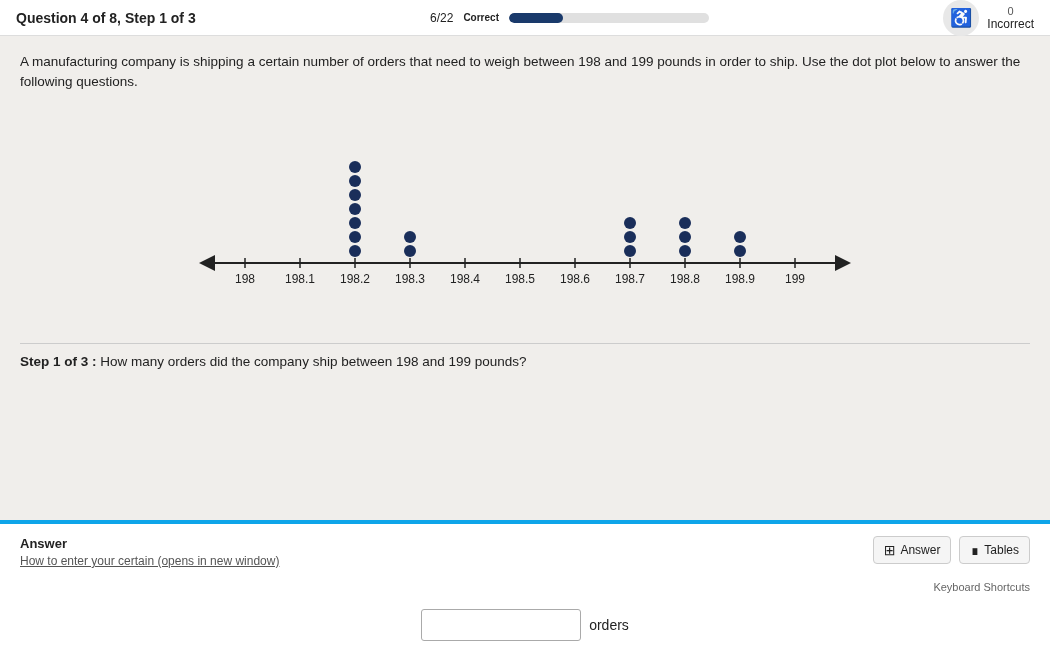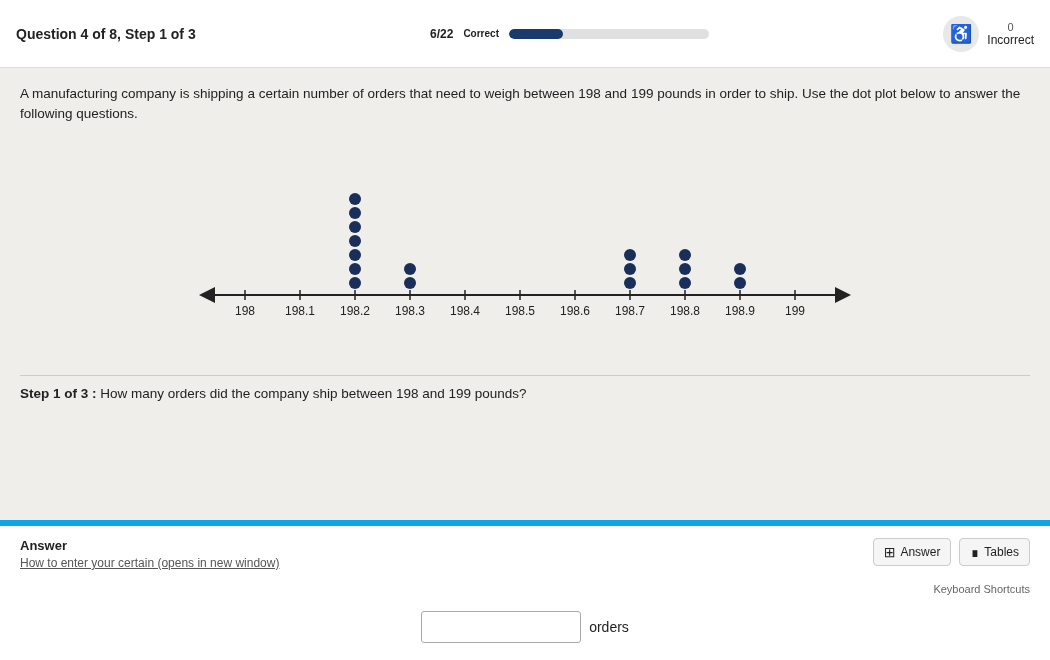--- a/index.html
+++ b/index.html
@@ -13,21 +13,21 @@
     }
 
     
     .header {
       display: flex;
       align-items: center;
       justify-content: space-between;
       background: #fff;
       padding: 8px 16px;
       border-bottom: 1px solid #ddd;
-      height: 68px;
+      height: 36px;
     }
     .header-left {
       font-size: 14px;
       font-weight: bold;
       color: #222;
     }
     .header-center {
       display: flex;
       flex-direction: column;
       align-items: center;
@@ -50,21 +50,21 @@
       background: #1a3a6b;
       border-radius: 5px;
     }
     .header-center-row {
       display: flex;
       align-items: center;
       gap: 10px;
     }
     .correct-fraction {
       font-size: 12px;
-      font-weight: bold;
+      font-weight: normal;
       color: #222;
     }
     .header-right {
       display: flex;
       align-items: center;
       gap: 8px;
     }
     .icon-circle {
       width: 36px;
       height: 36px;
@@ -123,21 +123,21 @@
       margin-bottom: 0;
     }
     .step-instruction strong {
       font-weight: bold;
     }
 
     
     .answer-section {
       background: #fff;
       padding: 12px 20px;
-      border-top: 6px solid #0ea5e9;
+      border-top: 4px solid #0ea5e9;
       position: absolute;
       bottom: 0;
       left: 0;
       right: 0;
       height: 140px;
     }
     .answer-header {
       display: flex;
       justify-content: space-between;
       align-items: flex-start;

